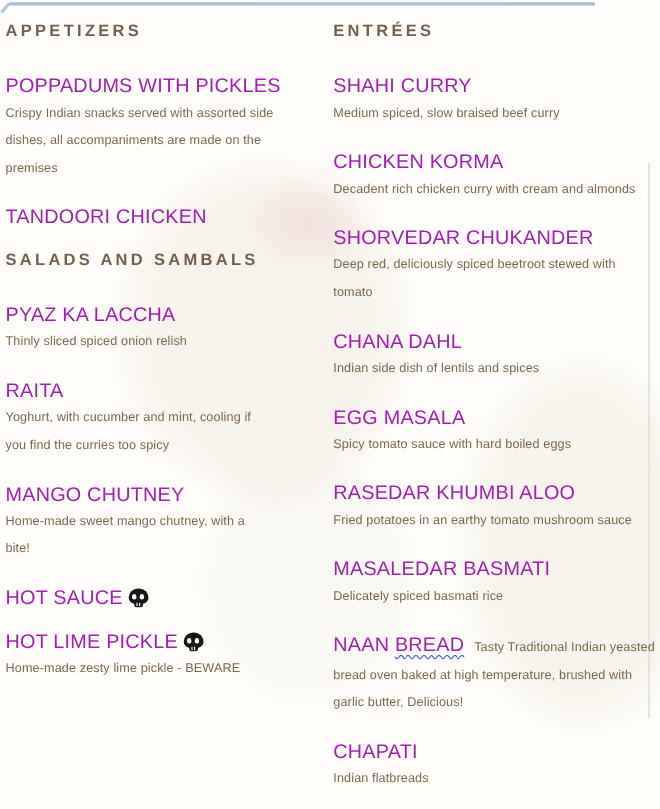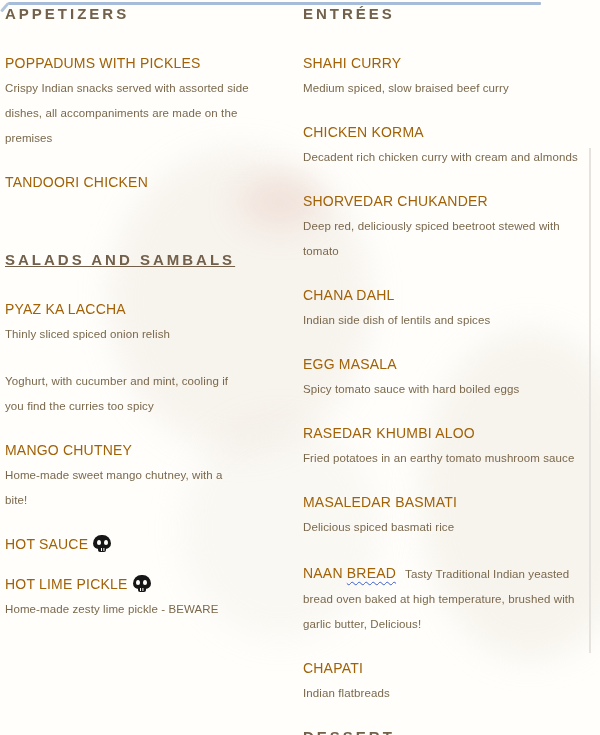--- a/index.html
+++ b/index.html
@@ -24,34 +24,34 @@
   .v-divider { position:absolute; left:589px; top:148px; width:1.5px; height:505px;
     background:#e6e3de; }
 
   
   .wm { position:absolute; border-radius:50%; filter:blur(16px); pointer-events:none; }
   .wm1 { left:110px; top:150px; width:260px; height:300px; background:rgba(214,201,184,0.20); }
   .wm2 { left:240px; top:178px; width:80px; height:48px; background:rgba(228,193,184,0.35); }
   .wm3 { left:420px; top:330px; width:220px; height:330px; background:rgba(219,208,192,0.22); }
   .wm4 { left:180px; top:420px; width:200px; height:220px; background:rgba(222,212,198,0.14); }
 
-  .column { position:absolute; top:5px; width:297px; }
+  .column { position:absolute; top:20px; width:297px; }
   #col-left  { left:5px; }
   #col-right { left:303px; }
 
   .section-heading {
     font-size:15px; font-weight:bold; letter-spacing:3px;
     color:#72604a; line-height:17px; margin-bottom:32px;
   }
-  #col-left  .section + .section .section-heading { margin-top:60px;text-decoration:underline; }
+  #col-left  .section + .section .section-heading { margin-top:22px; }
   #col-right .section + .section .section-heading { margin-top:4px; margin-bottom:22px; }
 
   .menu-item { margin-bottom:22px; }
   .item-name {
-    font-size:14px; color:#a16207; letter-spacing:0.2px;
+    font-size:18px; color:#a21caf; letter-spacing:0.2px;
     line-height:18px; margin-bottom:4px;
   }
   .item-desc {
     font-size:11.5px; color:#7a684c; line-height:25px;
     white-space:pre-line; letter-spacing:0.1px;
   }
 
   
   .menu-item.inline-desc { white-space:pre-line; }
   .menu-item.inline-desc .item-name { display:inline; margin:0; }
@@ -101,20 +101,21 @@
           <div class="item-name"><span>TANDOORI CHICKEN</span></div>
         </div>
       </div>
       <div class="section">
         <div class="section-heading">SALADS AND SAMBALS</div>
         <div class="menu-item">
           <div class="item-name"><span>PYAZ KA LACCHA</span></div>
           <div class="item-desc"><span>Thinly sliced spiced onion relish</span></div>
         </div>
         <div class="menu-item">
+          <div class="item-name"><span>RAITA</span></div>
           <div class="item-desc"><span>Yoghurt, with cucumber and mint, cooling if
 you find the curries too spicy</span></div>
         </div>
         <div class="menu-item">
           <div class="item-name"><span>MANGO CHUTNEY</span></div>
           <div class="item-desc"><span>Home-made sweet mango chutney, with a
 bite!</span></div>
         </div>
         <div class="menu-item">
           <div class="item-name"><span>HOT SAUCE</span><span class="skull"><span class="jaw"></span></span></div>
@@ -148,21 +149,21 @@
         <div class="menu-item">
           <div class="item-name"><span>EGG MASALA</span></div>
           <div class="item-desc"><span>Spicy tomato sauce with hard boiled eggs</span></div>
         </div>
         <div class="menu-item">
           <div class="item-name"><span>RASEDAR KHUMBI ALOO</span></div>
           <div class="item-desc"><span>Fried potatoes in an earthy tomato mushroom sauce</span></div>
         </div>
         <div class="menu-item">
           <div class="item-name"><span>MASALEDAR BASMATI</span></div>
-          <div class="item-desc"><span>Delicious spiced basmati rice</span></div>
+          <div class="item-desc"><span>Delicately spiced basmati rice</span></div>
         </div>
         <div class="menu-item inline-desc"><div class="item-name"><span>NAAN </span><span class="sq-blue">BREAD</span></div><div class="item-desc"><span>Tasty Traditional Indian yeasted
 bread oven baked at high temperature, brushed with
 garlic butter, Delicious!</span></div></div>
         <div class="menu-item">
           <div class="item-name"><span>CHAPATI</span></div>
           <div class="item-desc"><span>Indian flatbreads</span></div>
         </div>
       </div>
       <div class="section">

